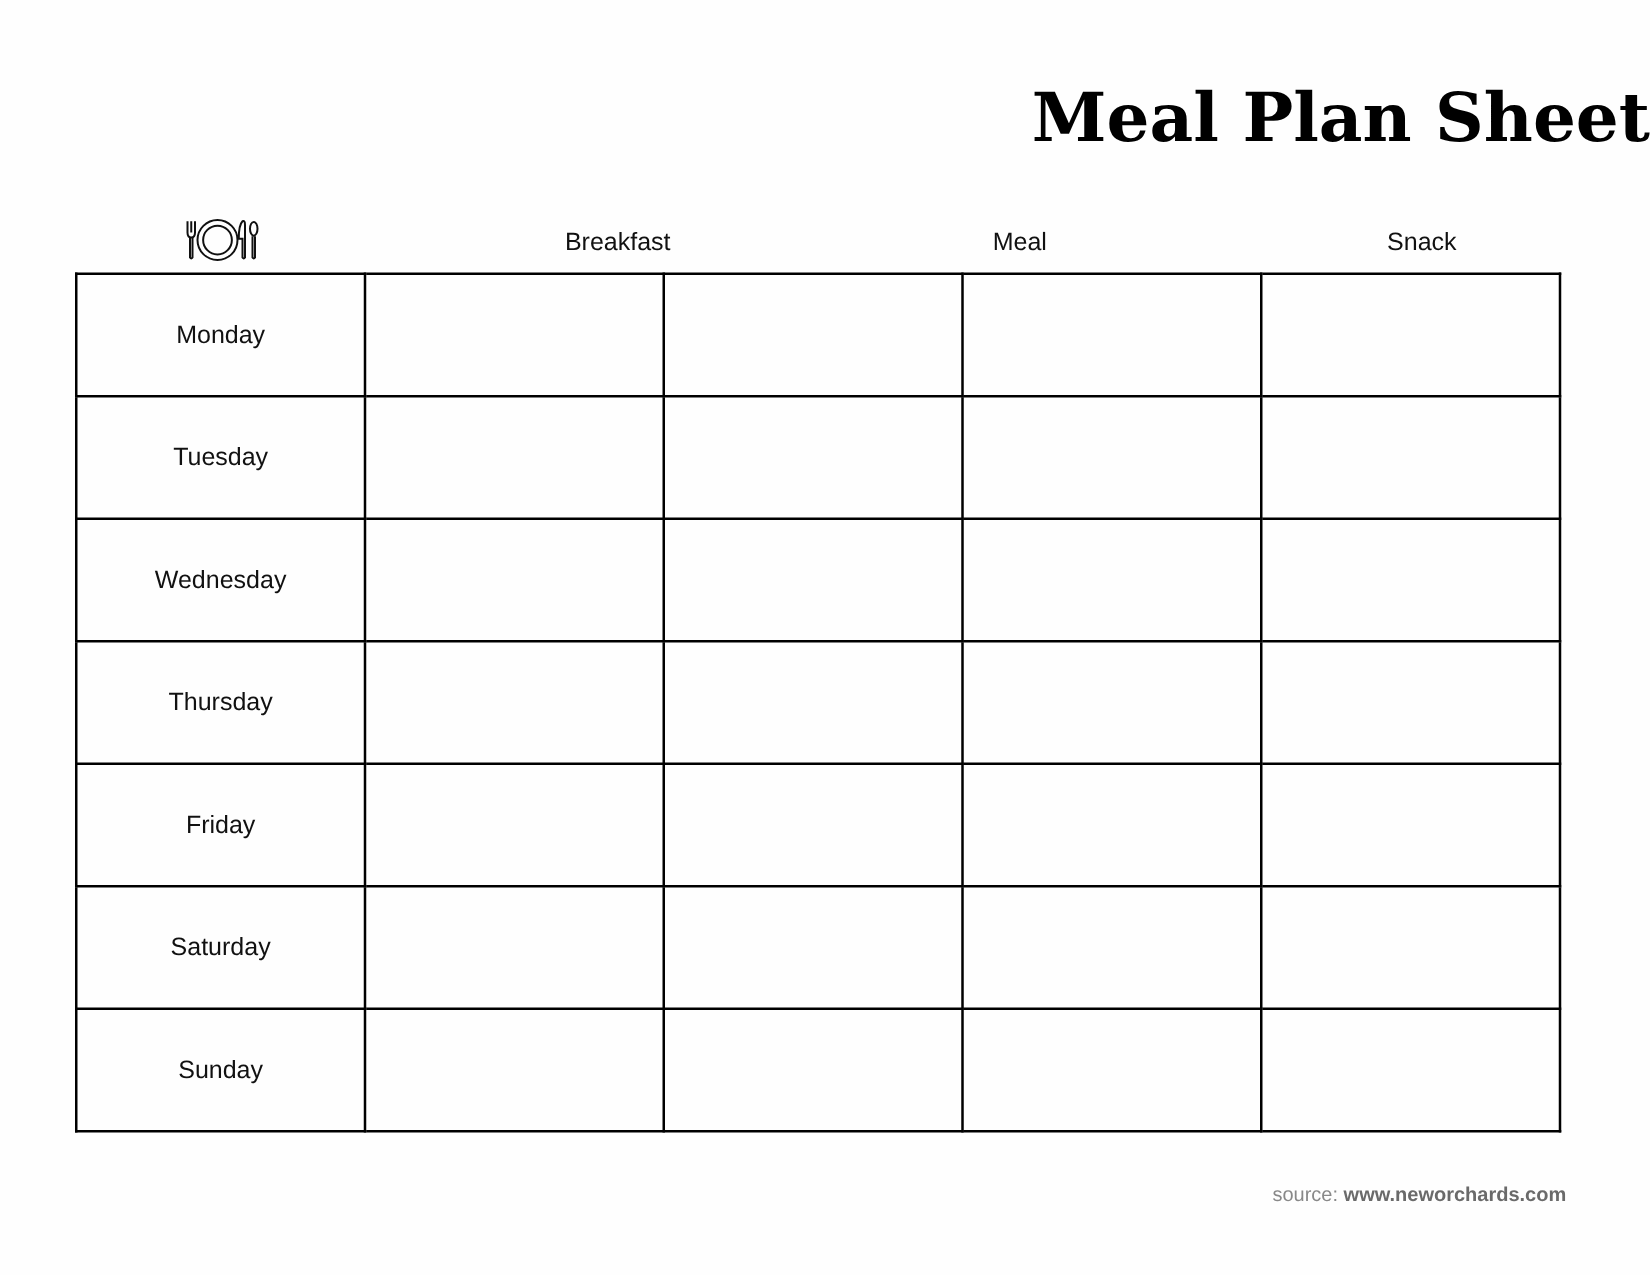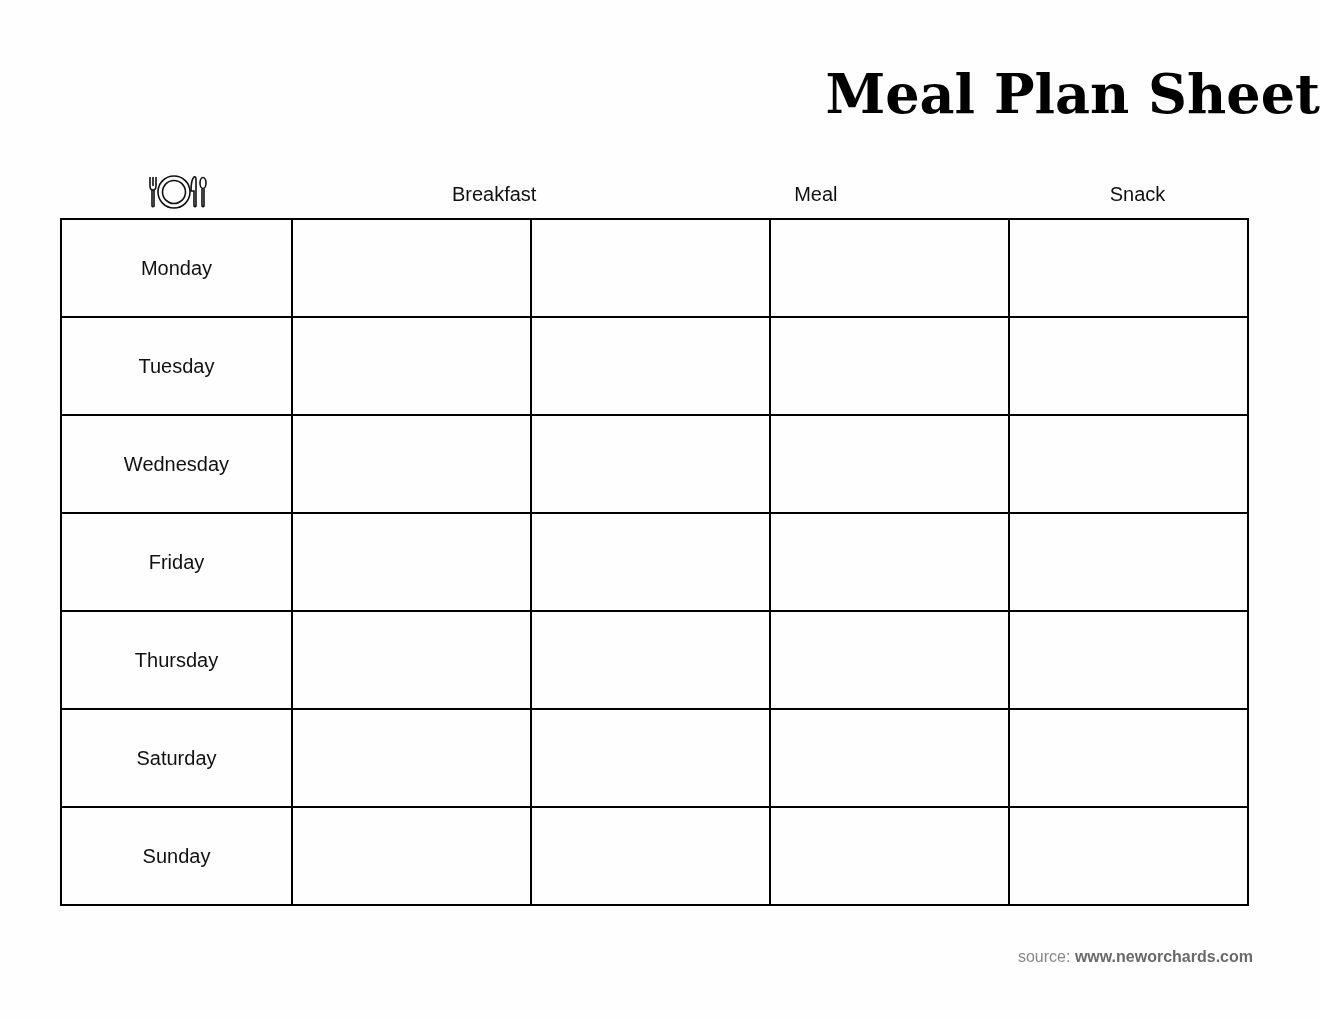--- a/index.html
+++ b/index.html
@@ -61,28 +61,28 @@
     <td class="meal"></td>
   </tr>
   <tr>
     <td class="day">Wednesday</td>
     <td class="meal"></td>
     <td class="meal"></td>
     <td class="meal"></td>
     <td class="meal"></td>
   </tr>
   <tr>
-    <td class="day">Friday</td>
+    <td class="day">Thursday</td>
     <td class="meal"></td>
     <td class="meal"></td>
     <td class="meal"></td>
     <td class="meal"></td>
   </tr>
   <tr>
-    <td class="day">Thursday</td>
+    <td class="day">Friday</td>
     <td class="meal"></td>
     <td class="meal"></td>
     <td class="meal"></td>
     <td class="meal"></td>
   </tr>
   <tr>
     <td class="day">Saturday</td>
     <td class="meal"></td>
     <td class="meal"></td>
     <td class="meal"></td>

